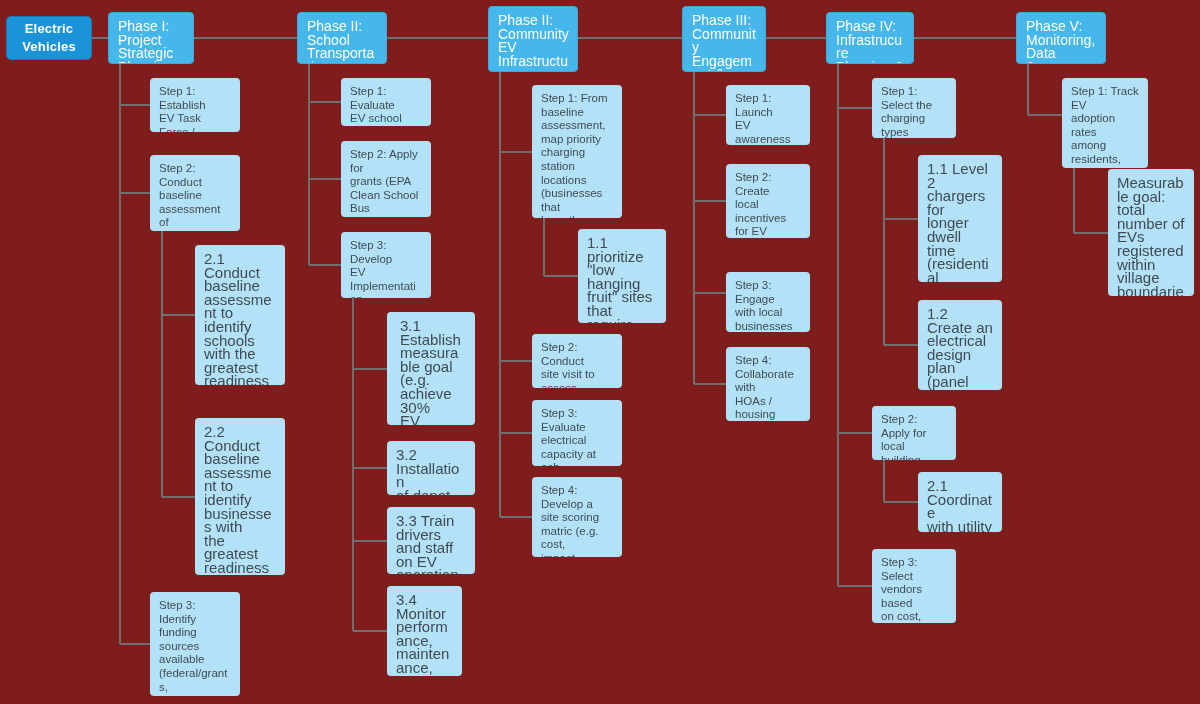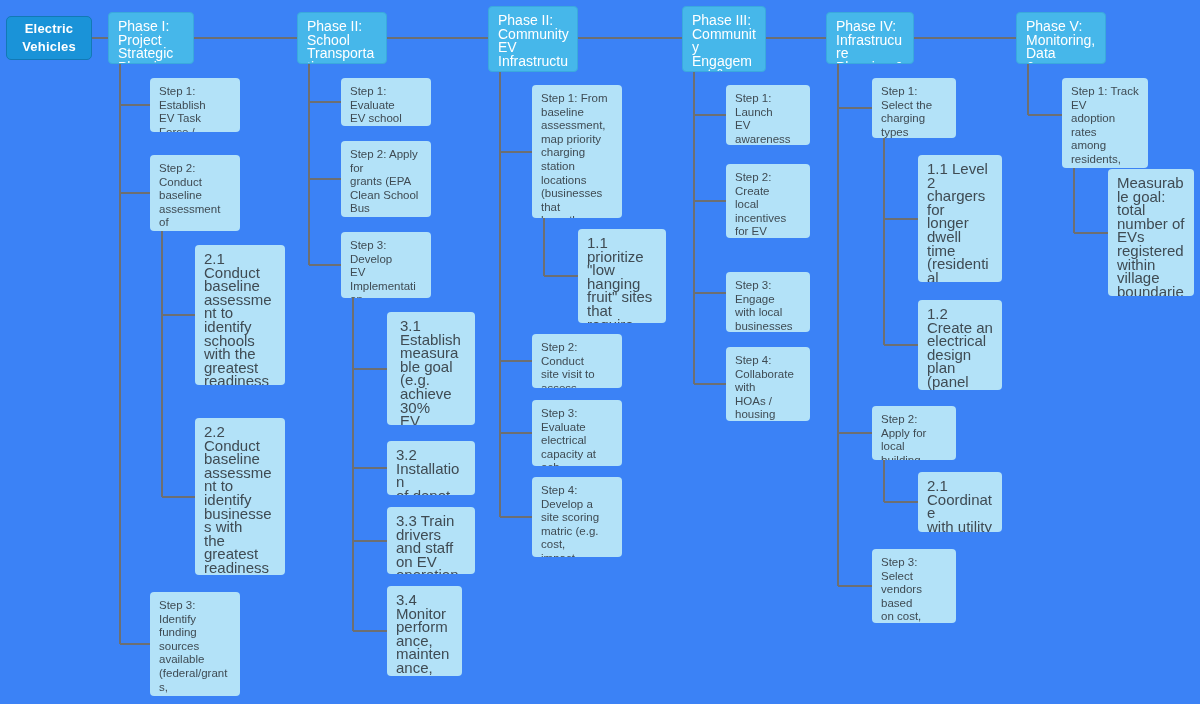--- a/index.html
+++ b/index.html
@@ -9,21 +9,21 @@
     background: #e8f5fd;
   }
   body {
     font-family: "Liberation Sans", sans-serif;
     -webkit-font-smoothing: antialiased;
   }
   #canvas {
     position: relative;
     width: 1200px;
     height: 704px;
-    background: #3b82f6;
+    background: #7f1d1d;
     overflow: hidden;
   }
   #edges {
     position: absolute;
     left: 0; top: 0;
     width: 1200px;
     height: 704px;
     pointer-events: none;
   }
   .node {

